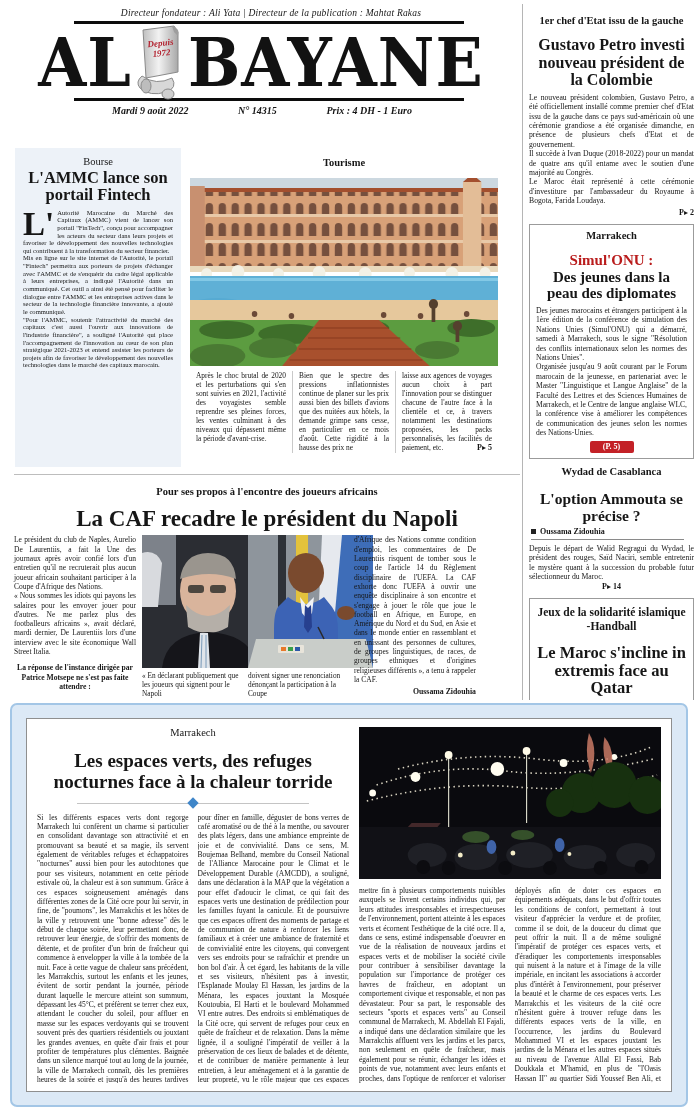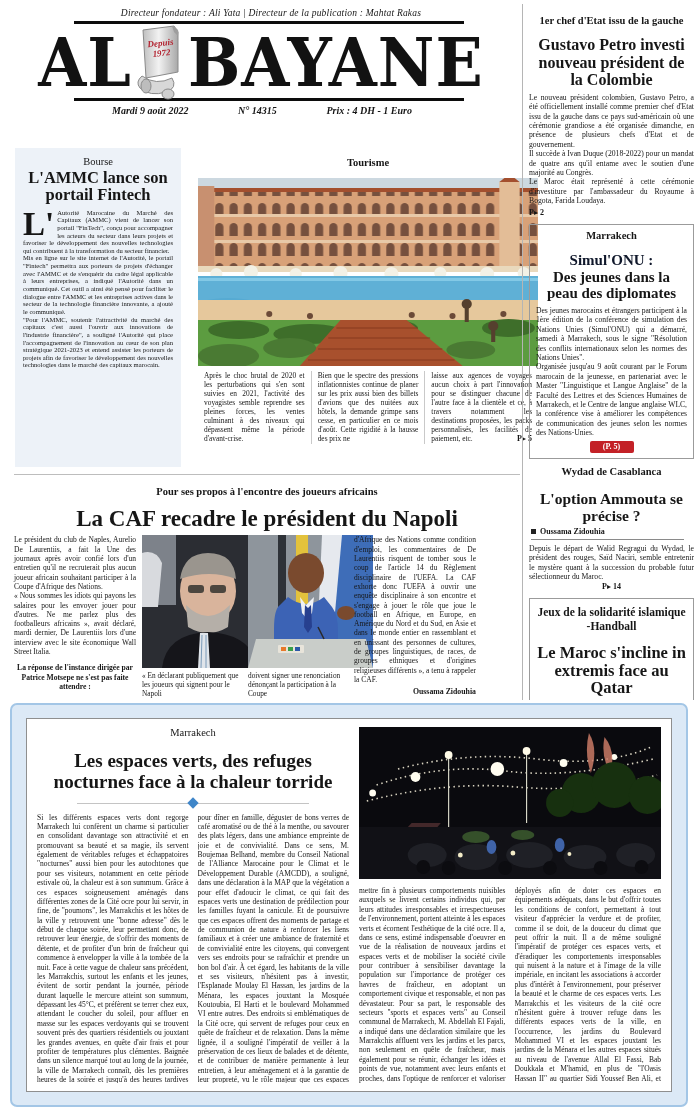--- a/index.html
+++ b/index.html
@@ -26,21 +26,21 @@
   .badge{display:block;width:44px;margin:3px auto 0;background:#c32127;color:#fff;text-align:center;
          font-size:8px;font-weight:bold;padding:1px 0 2px;border-radius:2px;}
   
   .bourse{position:absolute;left:15px;top:148px;width:166px;height:319px;background:#edf2f8;
           box-sizing:border-box;padding:7px 8px;overflow:hidden;}
   .bourse h3{margin:1px;font-size:10.5px;font-weight:normal;text-align:center;}
   .bourse h2{margin:2px 0 5px;font-size:16.5px;line-height:1.05;text-align:center;}
   .bourse .body-txt{font-size:6.6px;line-height:1.16;}
   .dropcap{float:left;font-size:33px;line-height:26px;padding:2px 3px 0 0;font-weight:bold;}
   
-  .tourisme{position:absolute;left:198px;top:146px;width:340px;}
+  .tourisme{position:absolute;left:190px;top:146px;width:308px;}
   .tourisme h2{margin:0 0 4px;font-size:21px;text-align:center;line-height:1.05;}
   .photo{width:100%;display:block;}
   .tour-cols{display:flex;margin-top:5px;}
   .tour-col{flex:1;padding:0 6px;font-size:7.4px;line-height:1.22;text-align:justify;}
   .tour-col + .tour-col{border-left:1px solid #c9c9c9;}
   
   .caf{position:absolute;left:14px;top:474px;width:506px;}
   .caf-rule{height:1px;background:#bdbdbd;margin-bottom:3px;}
   .caf h2{margin:1px 0 5px;font-size:23px;text-align:center;line-height:1.02;}
   .caf-grid{display:flex;gap:6px;}
@@ -50,23 +50,23 @@
   .caf-caption{font-size:7.3px;line-height:1.2;margin-top:4px;}
   .caf-bold{font-weight:bold;text-align:center;margin-top:7px;font-size:7.6px;line-height:1.25;}
   .caf-byline{text-align:right;font-weight:bold;font-size:7.8px;margin-top:3px;}
   
   .sidebar{position:absolute;left:522px;top:4px;width:172px;height:696px;border-left:1px solid #b5b5b5;
            padding-left:6px;box-sizing:border-box;overflow:hidden;}
   .sb-block{margin-bottom:7px;}
   .sb-kicker{text-align:center;font-size:10.5px;margin-top:6px;}
   .colombia h2{margin:2px 4px 4px;font-size:16px;text-align:center;line-height:1.1;}
   .colombia .body-txt{font-size:7.7px;line-height:1.22;}
-  .colombia .pageref{text-align:left;margin-top:2px;}
+  .colombia .pageref{text-align:right;margin-top:2px;}
   .sb-box{border:1px solid #9b9b9b;padding:5px 6px;box-sizing:border-box;}
-  .simulonu .red-head{color:#0f172a;font-size:15px;font-weight:bold;text-align:center;margin:3px 0 0;}
+  .simulonu .red-head{color:#b91c1c;font-size:15px;font-weight:bold;text-align:center;margin:3px 0 0;}
   .simulonu h2{margin:0 0 4px;font-size:15px;text-align:center;line-height:1.1;}
   .simulonu .body-txt{font-size:7.6px;line-height:1.24;}
   .wydad h2{margin:13px 0 3px;font-size:15.5px;text-align:center;line-height:1.1;}
   .byline-row{font-size:8px;font-weight:bold;border-bottom:1px solid #8a8a8a;padding-bottom:3px;margin:2px 10px 4px 2px;}
   .byline-sq{display:inline-block;width:5px;height:5px;background:#222;margin-right:4px;}
   .wydad .body-txt{font-size:7.7px;line-height:1.22;}
   .wydad .pageref{text-align:center;}
   .handball .sb-kicker{font-size:11.5px;line-height:1.15;margin-top:2px;}
   .handball h2{margin:2px 0 3px;font-size:16.5px;text-align:center;line-height:1.05;}
   .handball .body-txt{font-size:7.6px;line-height:1.24;}

